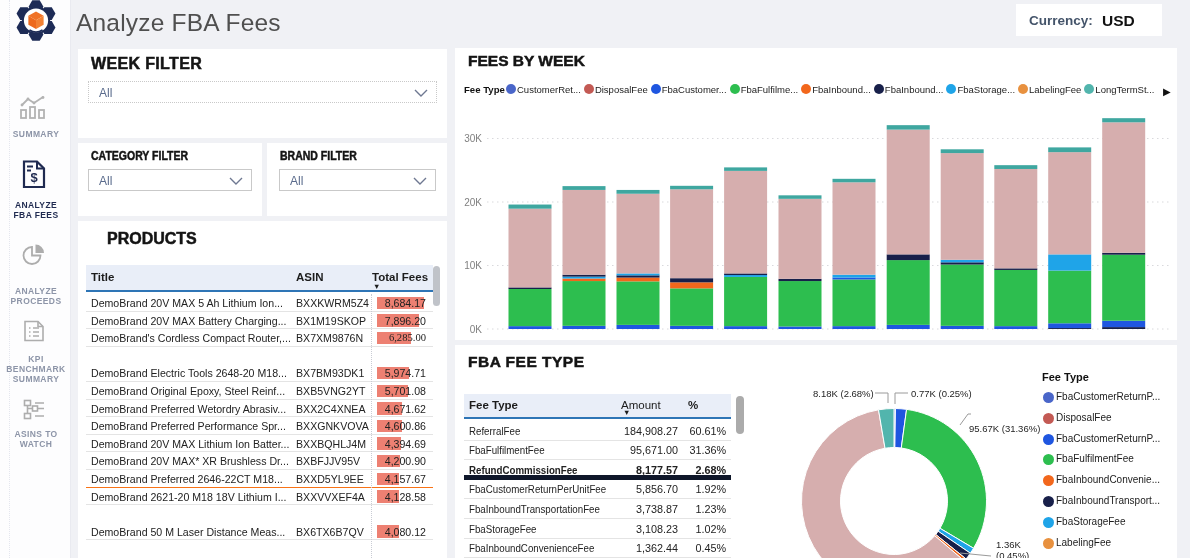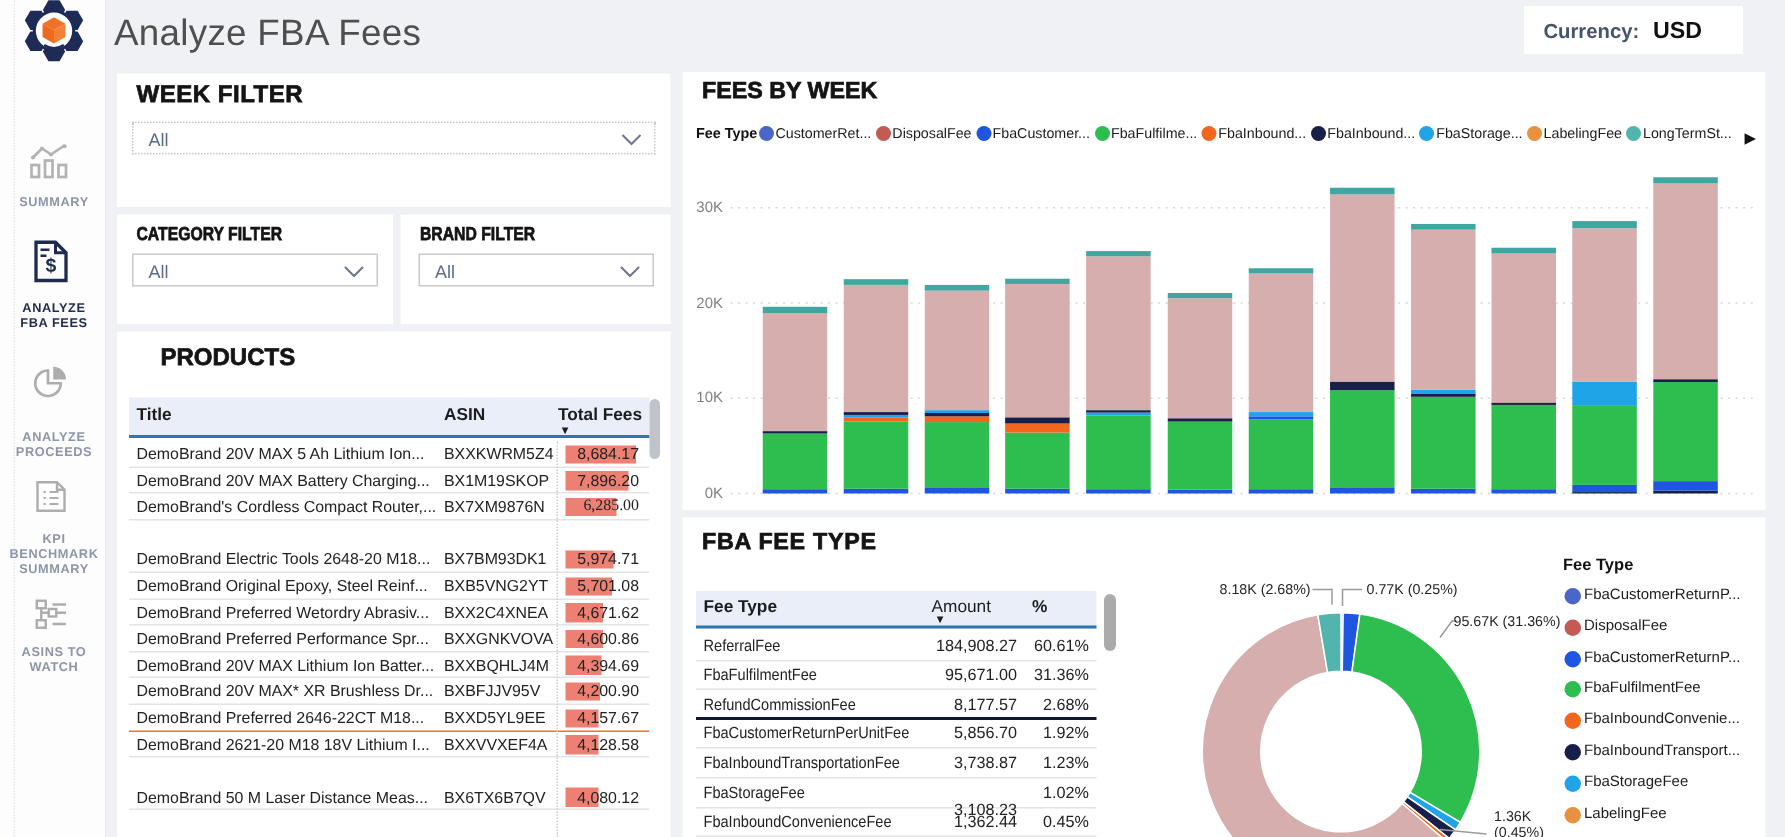--- a/index.html
+++ b/index.html
@@ -337,38 +337,38 @@
     <div style="position:absolute;left:0;top:0.0px;width:267px;height:19.6px;border-bottom:1px solid #e4e4e4;">
   <span style="position:absolute;left:5px;top:3.5px;font-size:10.8px;color:#222;transform:scaleX(0.9);transform-origin:left;white-space:nowrap;">ReferralFee</span>
   <span style="position:absolute;left:130px;top:3.5px;width:84px;text-align:right;font-size:10.8px;color:#222;">184,908.27</span>
   <span style="position:absolute;right:5px;top:3.5px;font-size:10.8px;color:#222;">60.61%</span>
   </div>
     <div style="position:absolute;left:0;top:19.6px;width:267px;height:19.6px;border-bottom:1px solid #e4e4e4;">
   <span style="position:absolute;left:5px;top:3.5px;font-size:10.8px;color:#222;transform:scaleX(0.9);transform-origin:left;white-space:nowrap;">FbaFulfilmentFee</span>
   <span style="position:absolute;left:130px;top:3.5px;width:84px;text-align:right;font-size:10.8px;color:#222;">95,671.00</span>
   <span style="position:absolute;right:5px;top:3.5px;font-size:10.8px;color:#222;">31.36%</span>
   </div>
-    <div style="position:absolute;left:0;top:39.2px;width:267px;height:19.6px;border-bottom:2px solid #0f172a;">
+    <div style="position:absolute;left:0;top:39.2px;width:267px;height:19.6px;border-bottom:5px solid #0f172a;font-weight:bold;">
   <span style="position:absolute;left:5px;top:3.5px;font-size:10.8px;color:#222;transform:scaleX(0.9);transform-origin:left;white-space:nowrap;">RefundCommissionFee</span>
   <span style="position:absolute;left:130px;top:3.5px;width:84px;text-align:right;font-size:10.8px;color:#222;">8,177.57</span>
   <span style="position:absolute;right:5px;top:3.5px;font-size:10.8px;color:#222;">2.68%</span>
   </div>
     <div style="position:absolute;left:0;top:58.8px;width:267px;height:19.6px;border-bottom:1px solid #e4e4e4;">
   <span style="position:absolute;left:5px;top:3.5px;font-size:10.8px;color:#222;transform:scaleX(0.9);transform-origin:left;white-space:nowrap;">FbaCustomerReturnPerUnitFee</span>
   <span style="position:absolute;left:130px;top:3.5px;width:84px;text-align:right;font-size:10.8px;color:#222;">5,856.70</span>
   <span style="position:absolute;right:5px;top:3.5px;font-size:10.8px;color:#222;">1.92%</span>
   </div>
     <div style="position:absolute;left:0;top:78.4px;width:267px;height:19.6px;border-bottom:1px solid #e4e4e4;">
   <span style="position:absolute;left:5px;top:3.5px;font-size:10.8px;color:#222;transform:scaleX(0.9);transform-origin:left;white-space:nowrap;">FbaInboundTransportationFee</span>
   <span style="position:absolute;left:130px;top:3.5px;width:84px;text-align:right;font-size:10.8px;color:#222;">3,738.87</span>
   <span style="position:absolute;right:5px;top:3.5px;font-size:10.8px;color:#222;">1.23%</span>
   </div>
     <div style="position:absolute;left:0;top:98.0px;width:267px;height:19.6px;border-bottom:1px solid #e4e4e4;">
   <span style="position:absolute;left:5px;top:3.5px;font-size:10.8px;color:#222;transform:scaleX(0.9);transform-origin:left;white-space:nowrap;">FbaStorageFee</span>
-  <span style="position:absolute;left:130px;top:3.5px;width:84px;text-align:right;font-size:10.8px;color:#222;margin-top:11px;">3,108.23</span>
+  <span style="position:absolute;left:130px;top:3.5px;width:84px;text-align:right;font-size:10.8px;color:#222;">3,108.23</span>
   <span style="position:absolute;right:5px;top:3.5px;font-size:10.8px;color:#222;">1.02%</span>
   </div>
     <div style="position:absolute;left:0;top:117.6px;width:267px;height:19.6px;border-bottom:1px solid #e4e4e4;">
   <span style="position:absolute;left:5px;top:3.5px;font-size:10.8px;color:#222;transform:scaleX(0.9);transform-origin:left;white-space:nowrap;">FbaInboundConvenienceFee</span>
   <span style="position:absolute;left:130px;top:3.5px;width:84px;text-align:right;font-size:10.8px;color:#222;">1,362.44</span>
   <span style="position:absolute;right:5px;top:3.5px;font-size:10.8px;color:#222;">0.45%</span>
   </div>
   </div>
 <div style="position:absolute;left:736px;top:396px;width:8px;height:38px;background:#ababab;border-radius:4px;"></div>
 
@@ -381,21 +381,21 @@
 <path d="M511.08 213.97 A92.5 92.5 0 0 1 509.41 215.99 L479.73 190.69 A53.5 53.5 0 0 0 480.69 189.53 Z" fill="#f2671c" stroke="#ffffff" stroke-width="1"></path>
 <path d="M509.41 215.99 A92.5 92.5 0 1 1 423.50 64.81 L430.03 103.26 A53.5 53.5 0 1 0 479.73 190.69 Z" fill="#d6aeae" stroke="#ffffff" stroke-width="1"></path>
 <path d="M423.50 64.81 A92.5 92.5 0 0 1 439.00 63.50 L439.00 102.50 A53.5 53.5 0 0 0 430.03 103.26 Z" fill="#52b5ad" stroke="#ffffff" stroke-width="1"></path>
 <path d="M420 48 L433 48 L433 58" stroke="#9a9a9a" stroke-width="1" fill="none"></path>
 <path d="M453 48 L440 48 L440 59" stroke="#9a9a9a" stroke-width="1" fill="none"></path>
 <path d="M505 80 L513 69 L516 69" stroke="#9a9a9a" stroke-width="1" fill="none"></path>
 <path d="M505 208 L536 211" stroke="#9a9a9a" stroke-width="1" fill="none"></path>
 </svg>
 <div style="position:absolute;left:813px;top:388px;font-size:9.5px;color:#252525;">8.18K (2.68%)</div>
 <div style="position:absolute;left:911px;top:388px;font-size:9.5px;color:#252525;">0.77K (0.25%)</div>
-<div style="position:absolute;left:969px;top:409px;font-size:9.5px;color:#252525;">95.67K (31.36%)</div>
+<div style="position:absolute;left:969px;top:423px;font-size:9.5px;color:#252525;">95.67K (31.36%)</div>
 <div style="position:absolute;left:996px;top:539px;font-size:9.5px;color:#252525;">1.36K<br>(0.45%)</div>
 
 <div style="position:absolute;left:1042px;top:371px;font-size:11px;font-weight:bold;color:#111;">Fee Type</div>
 <div id="dlegend">
     <span style="position:absolute;left:1043px;top:392px;width:11px;height:11px;border-radius:50%;background:#4a66c9;"></span>
   <span style="position:absolute;left:1056px;top:391px;width:120px;overflow:hidden;font-size:10px;color:#1c1c1c;white-space:nowrap;">FbaCustomerReturnP...</span>
     <span style="position:absolute;left:1043px;top:412.8px;width:11px;height:11px;border-radius:50%;background:#c35a54;"></span>
   <span style="position:absolute;left:1056px;top:411.8px;width:120px;overflow:hidden;font-size:10px;color:#1c1c1c;white-space:nowrap;">DisposalFee</span>
     <span style="position:absolute;left:1043px;top:433.6px;width:11px;height:11px;border-radius:50%;background:#1f56e0;"></span>
   <span style="position:absolute;left:1056px;top:432.6px;width:120px;overflow:hidden;font-size:10px;color:#1c1c1c;white-space:nowrap;">FbaCustomerReturnP...</span>

